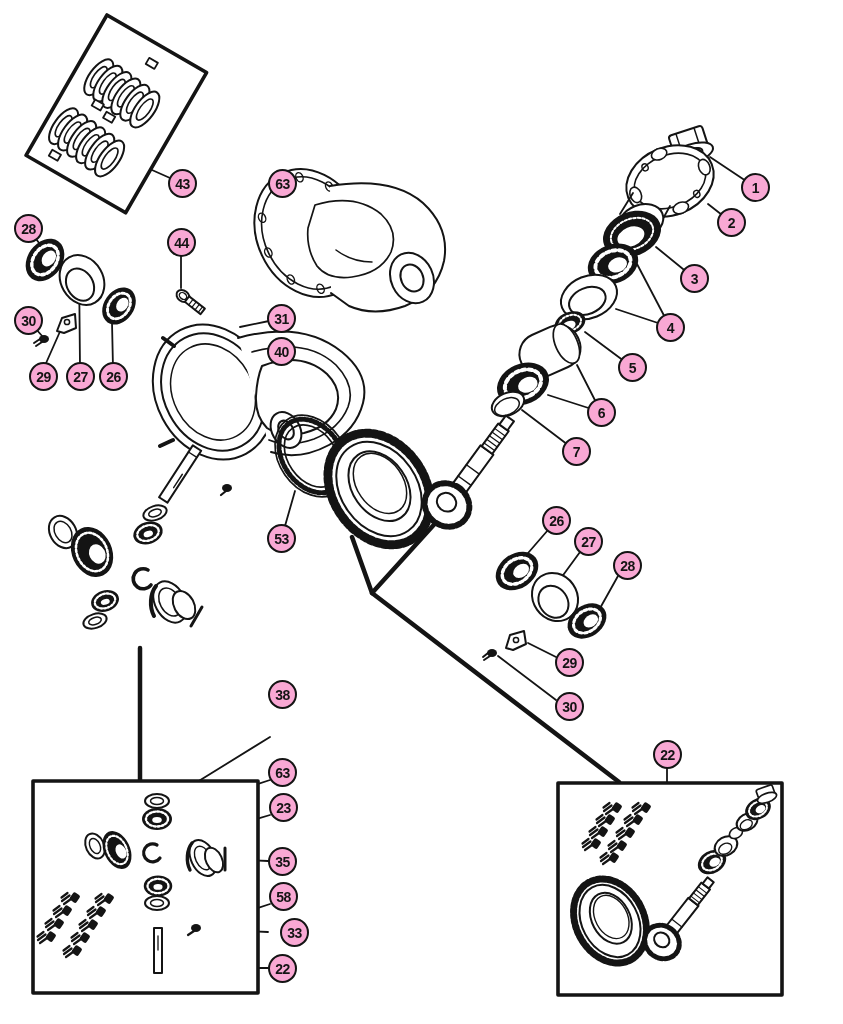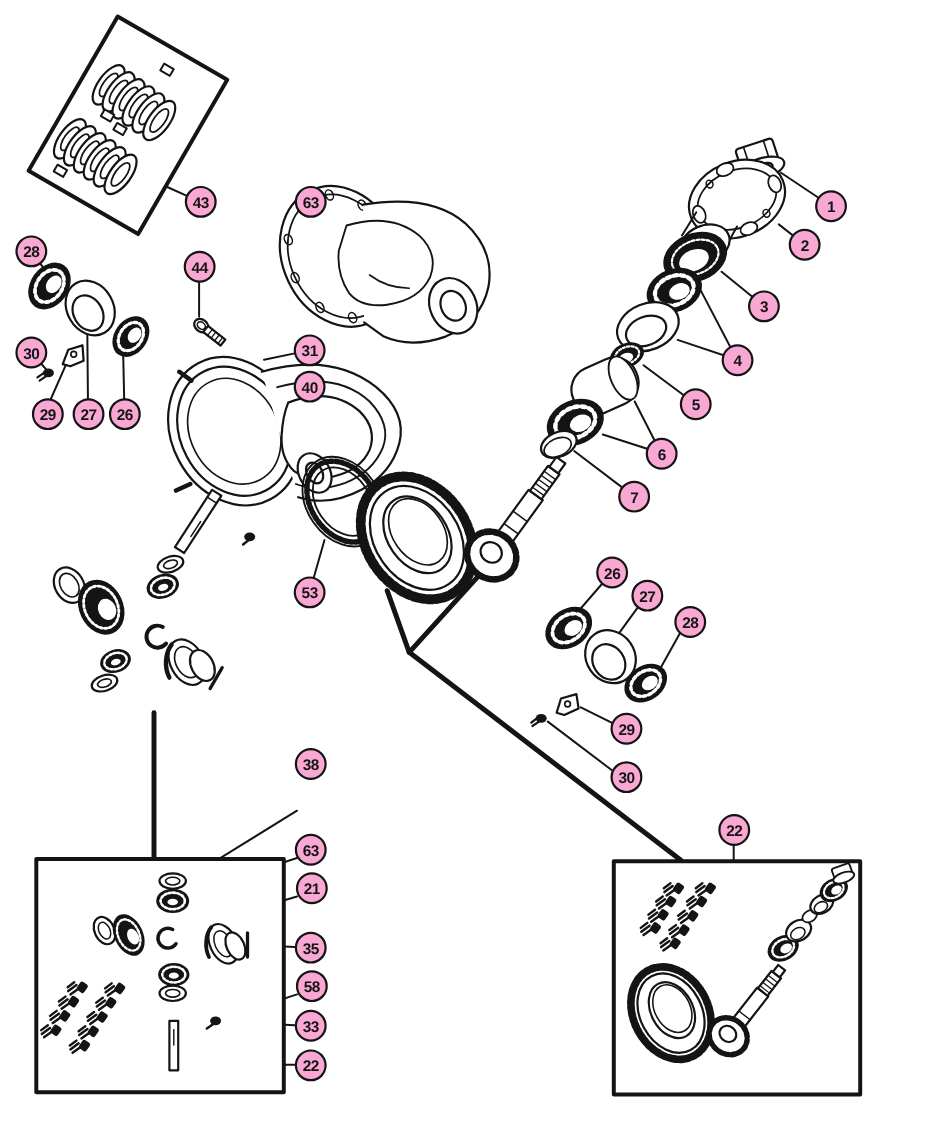--- a/index.html
+++ b/index.html
@@ -432,21 +432,21 @@
   <div class="callout" style="left:267px;top:304px">31</div>
   <div class="callout" style="left:267px;top:337px">40</div>
   <div class="callout" style="left:267px;top:524px">53</div>
   <div class="callout" style="left:542px;top:506px">26</div>
   <div class="callout" style="left:574px;top:527px">27</div>
   <div class="callout" style="left:613px;top:551px">28</div>
   <div class="callout" style="left:555px;top:648px">29</div>
   <div class="callout" style="left:555px;top:692px">30</div>
   <div class="callout" style="left:268px;top:680px">38</div>
   <div class="callout" style="left:268px;top:758px">63</div>
-  <div class="callout" style="left:269px;top:793px">21</div>
+  <div class="callout" style="left:269px;top:793px">23</div>
   <div class="callout" style="left:268px;top:847px">35</div>
   <div class="callout" style="left:269px;top:882px">58</div>
-  <div class="callout" style="left:268px;top:918px">33</div>
+  <div class="callout" style="left:280px;top:918px">33</div>
   <div class="callout" style="left:268px;top:954px">22</div>
   <div class="callout" style="left:653px;top:740px">22</div>
 </div>
 
 </div>
 
 </body></html>

